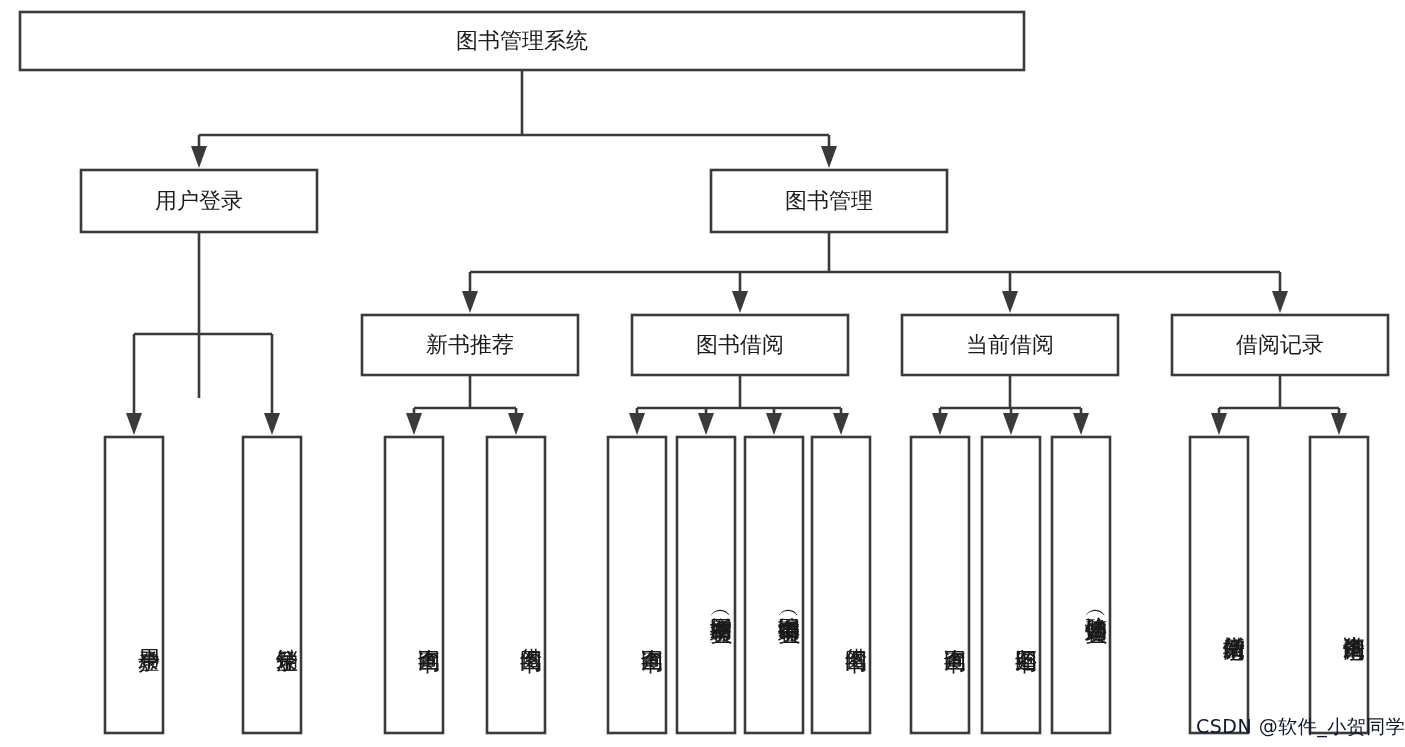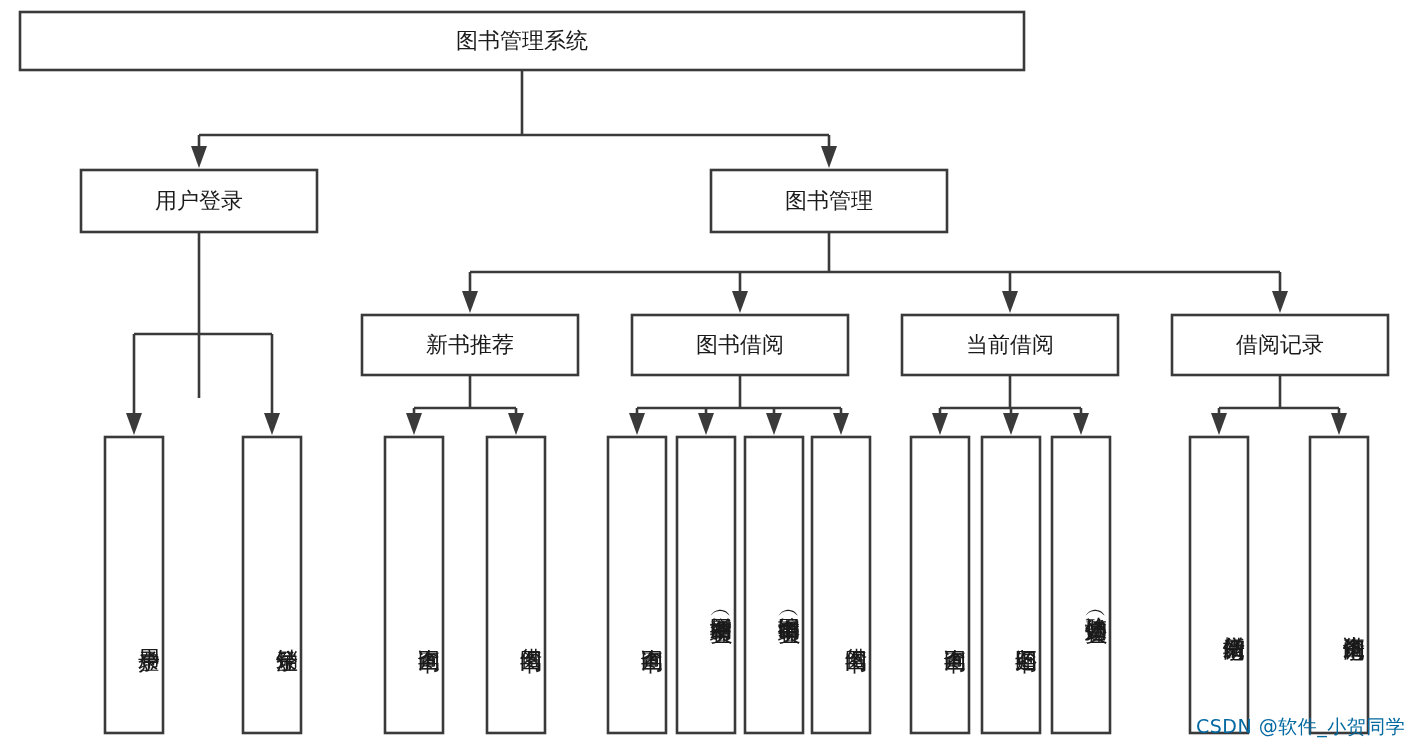--- a/index.html
+++ b/index.html
@@ -174,14 +174,14 @@
       <div class="node-label-v" style="left: 610px; top: 537px; width: 54px; height: 192px;">查询图书</div>
       <div class="node-label-v" style="left: 679px; top: 477px; width: 54px; height: 252px;">新增图书（管理员）</div>
       <div class="node-label-v" style="left: 747px; top: 477px; width: 54px; height: 252px;">编辑图书（管理员）</div>
       <div class="node-label-v" style="left: 814px; top: 537px; width: 54px; height: 192px;">借阅图书</div>
       <div class="node-label-v" style="left: 913px; top: 537px; width: 54px; height: 192px;">查询图书</div>
       <div class="node-label-v" style="left: 984px; top: 537px; width: 54px; height: 192px;">归还图书</div>
       <div class="node-label-v" style="left: 1054px; top: 477px; width: 54px; height: 252px;">确认归还（管理员）</div>
       <div class="node-label-v" style="left: 1192px; top: 513px; width: 54px; height: 216px;">新增借阅记录</div>
       <div class="node-label-v" style="left: 1312px; top: 513px; width: 54px; height: 216px;">查询借阅记录</div>
     </div>
-  <div id="watermark" style="left: 1196px; top: 714px; color: #0369a1;">CSDN @软件_小贺同学</div>
+  <div id="watermark" style="left: 1196px; top: 714px; color: #0f172a;">CSDN @软件_小贺同学</div>
 </div>
 
 </body></html>

